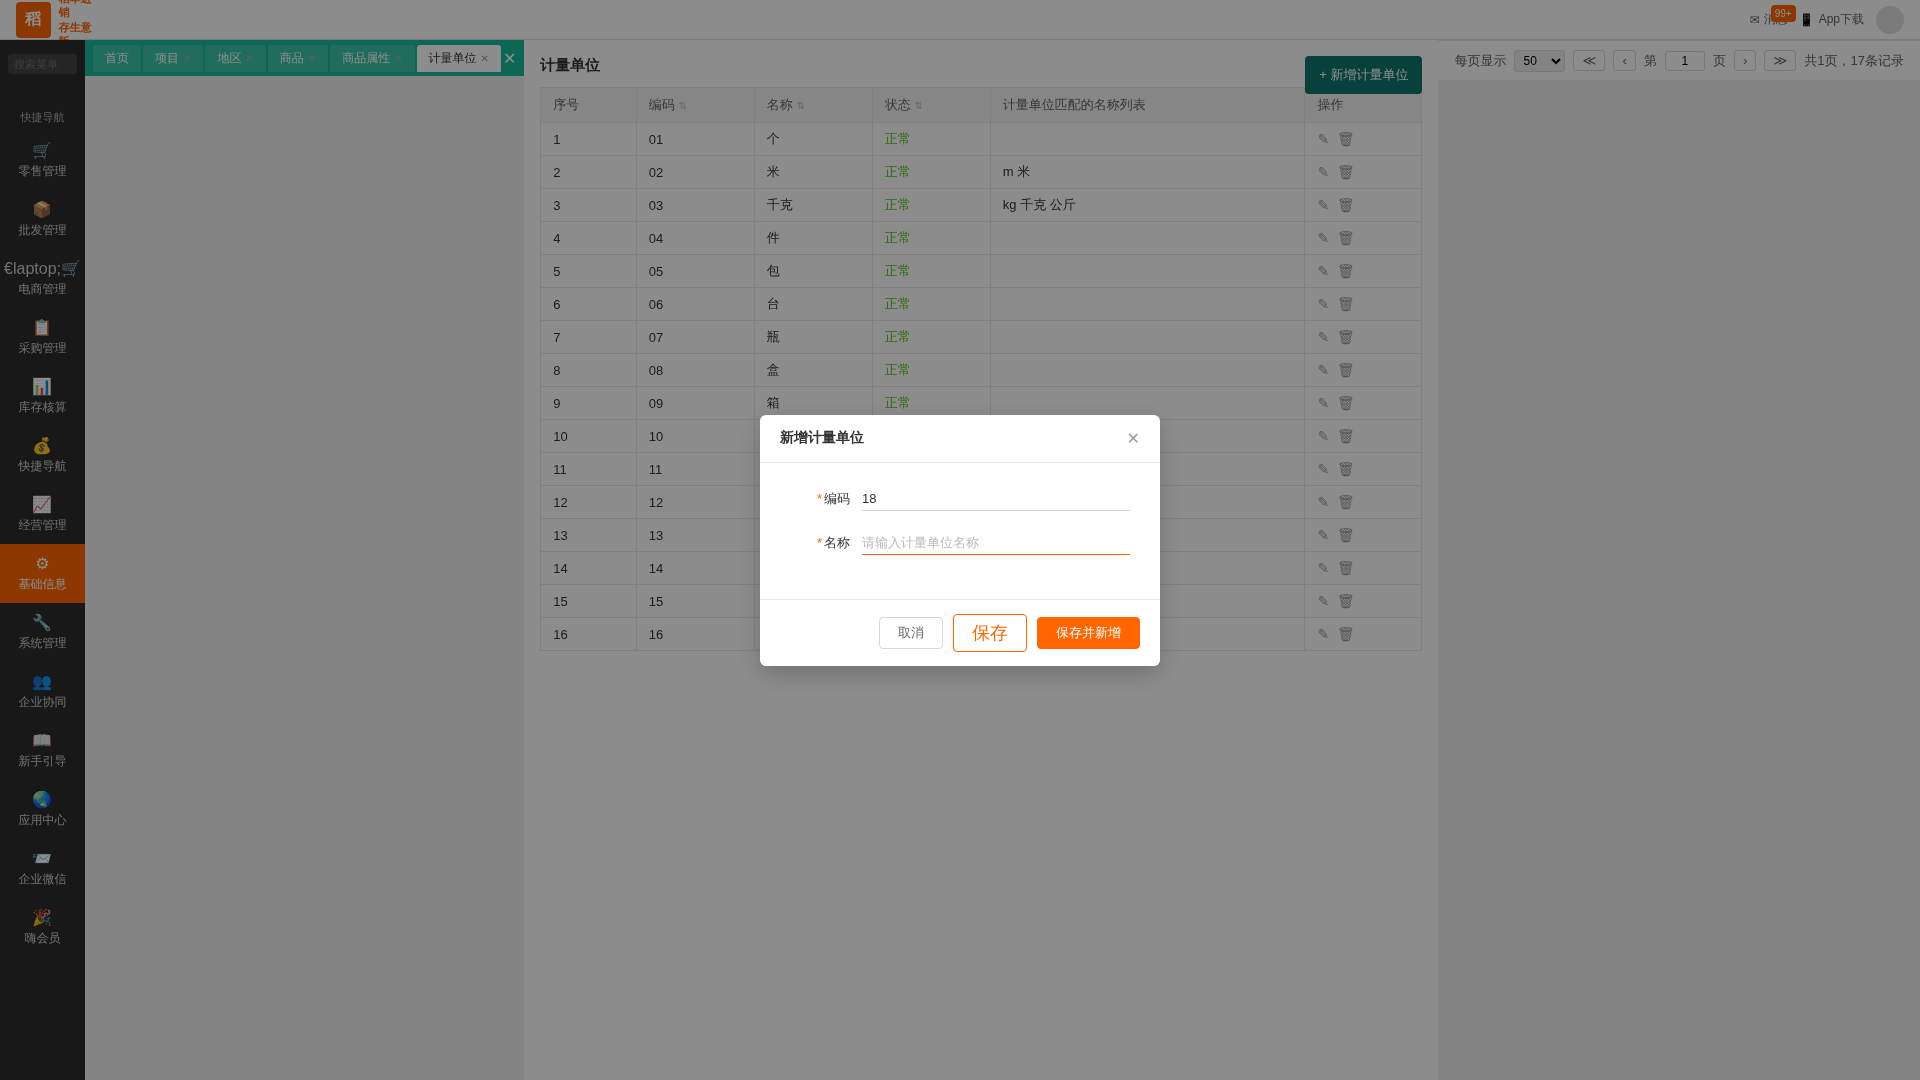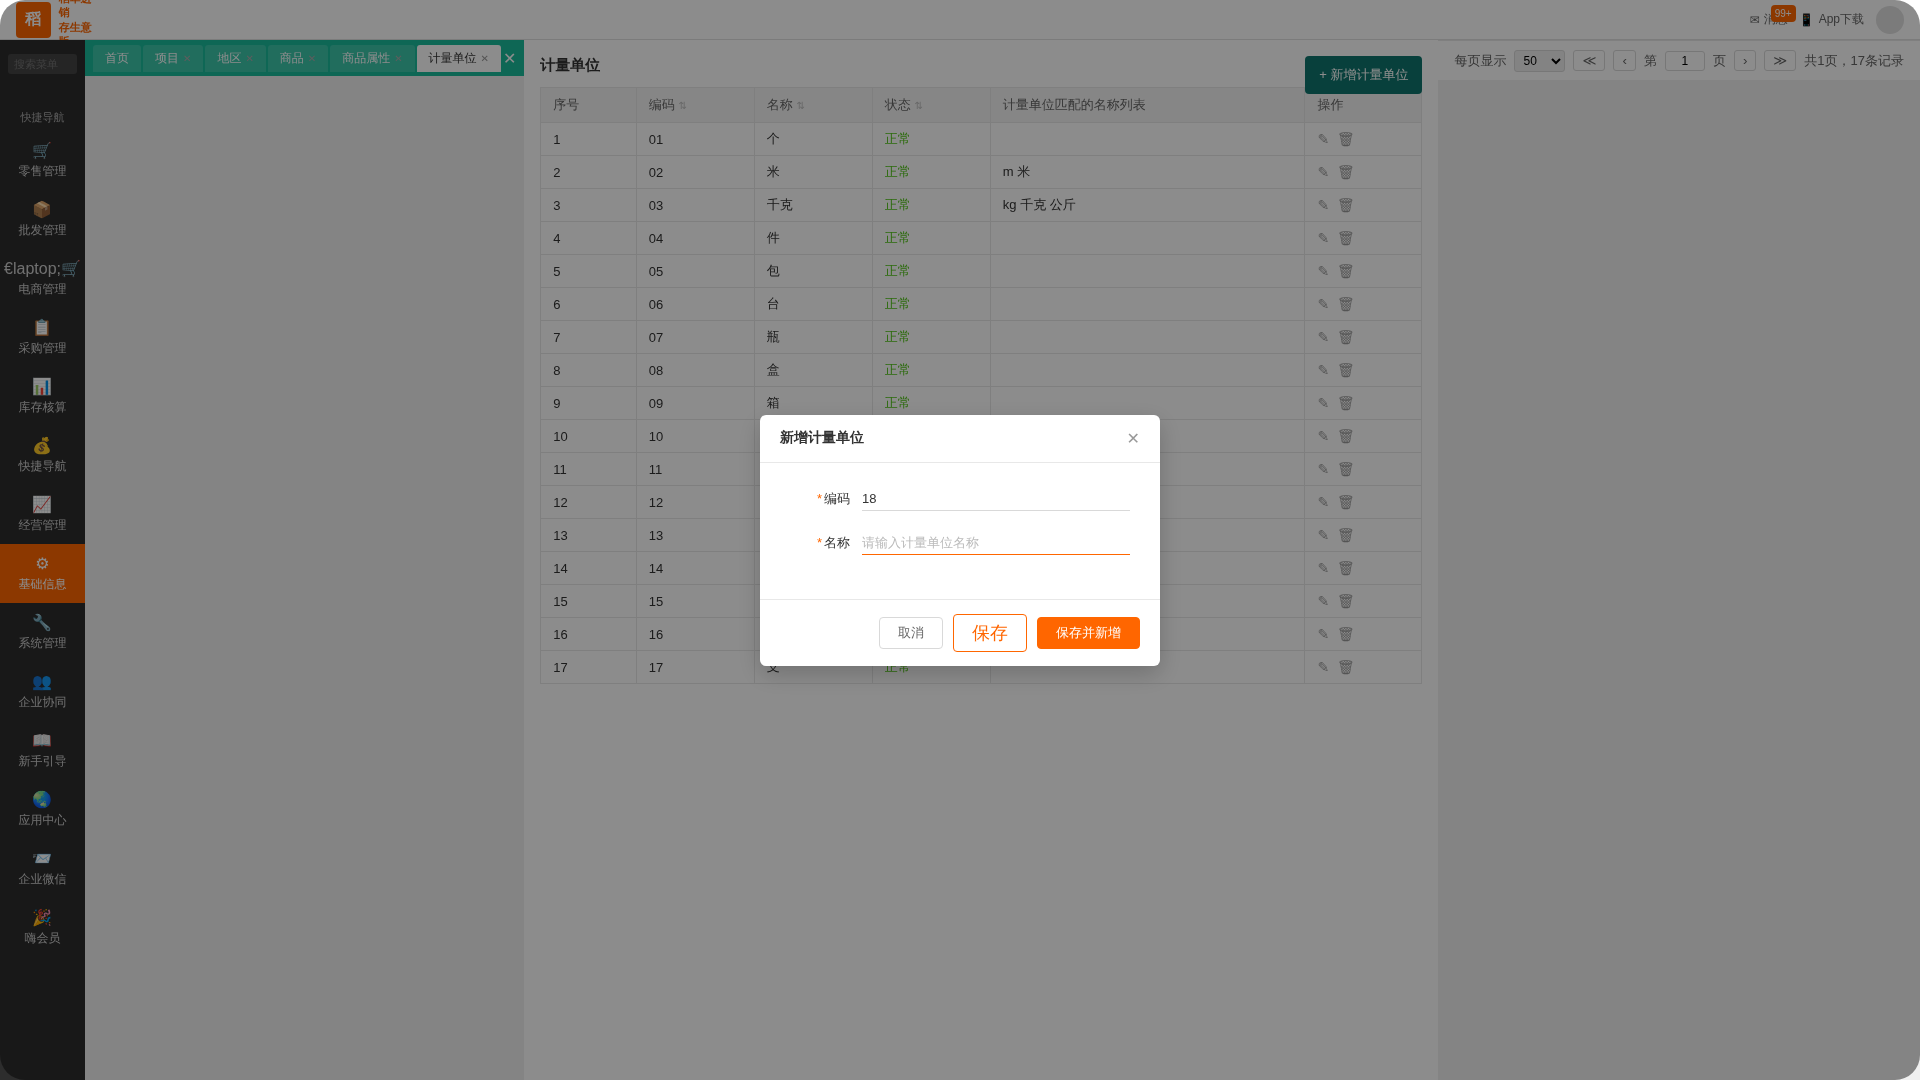--- a/index.html
+++ b/index.html
@@ -56,21 +56,21 @@
     .action-icon { font-size: 14px; cursor: pointer; color: #999; }
     .sort-arrow { color: #bbb; font-size: 10px; }
 
     
     .pagination { height: 40px; background: #fff; border-top: 1px solid #e8e8e8; display: flex; align-items: center; justify-content: flex-end; padding: 0 16px; gap: 8px; font-size: 13px; color: #666; flex-shrink: 0; }
     .pagination select { border: 1px solid #d9d9d9; border-radius: 3px; padding: 2px 4px; font-size: 12px; }
     .page-btn { border: 1px solid #d9d9d9; background: #fff; padding: 2px 8px; border-radius: 3px; cursor: pointer; color: #666; }
     .page-input { border: 1px solid #d9d9d9; border-radius: 3px; width: 40px; text-align: center; padding: 2px 4px; font-size: 12px; }
 
     
-    .overlay { position: fixed; top: 0; left: 0; width: 1920px; height: 1080px; background: rgba(0,0,0,0.45); z-index: 100; display: flex; align-items: center; justify-content: center; border-radius: 25px; }
+    .overlay { position: fixed; top: 0; left: 0; width: 1920px; height: 1080px; background: rgba(0,0,0,0.45); z-index: 100; display: flex; align-items: center; justify-content: center; }
 
     
     .modal { background: #fff; border-radius: 6px; width: 400px; box-shadow: 0 8px 24px rgba(0,0,0,0.2); }
     .modal-header { display: flex; align-items: center; justify-content: space-between; padding: 14px 20px; border-bottom: 1px solid #e8e8e8; }
     .modal-title { font-size: 14px; font-weight: bold; color: #333; }
     .modal-close { cursor: pointer; font-size: 16px; color: #999; background: none; border: none; }
     .modal-body { padding: 24px 30px; }
     .form-row { display: flex; align-items: center; margin-bottom: 20px; }
     .form-label { width: 60px; text-align: right; margin-right: 12px; color: #333; font-size: 13px; }
     .form-label .required { color: #f60; margin-right: 2px; }
@@ -416,33 +416,20 @@
       <td>PCS</td>
       <td><span class="status-normal">正常</span></td>
       <td></td>
       <td>
         <div class="action-icons">
           <span class="action-icon" title="编辑">✎</span>
           <span class="action-icon" title="删除">🗑</span>
         </div>
       </td>
     </tr>
-            <tr>
-      <td>17</td>
-      <td>17</td>
-      <td>支</td>
-      <td><span class="status-normal">正常</span></td>
-      <td></td>
-      <td>
-        <div class="action-icons">
-          <span class="action-icon" title="编辑">✎</span>
-          <span class="action-icon" title="删除">🗑</span>
-        </div>
-      </td>
-    </tr>
           </tbody>
       </table>
     </div>
 
     <div class="pagination">
       <span>每页显示</span>
       <select>
         <option>50</option>
         <option>10</option>
         <option>20</option>

